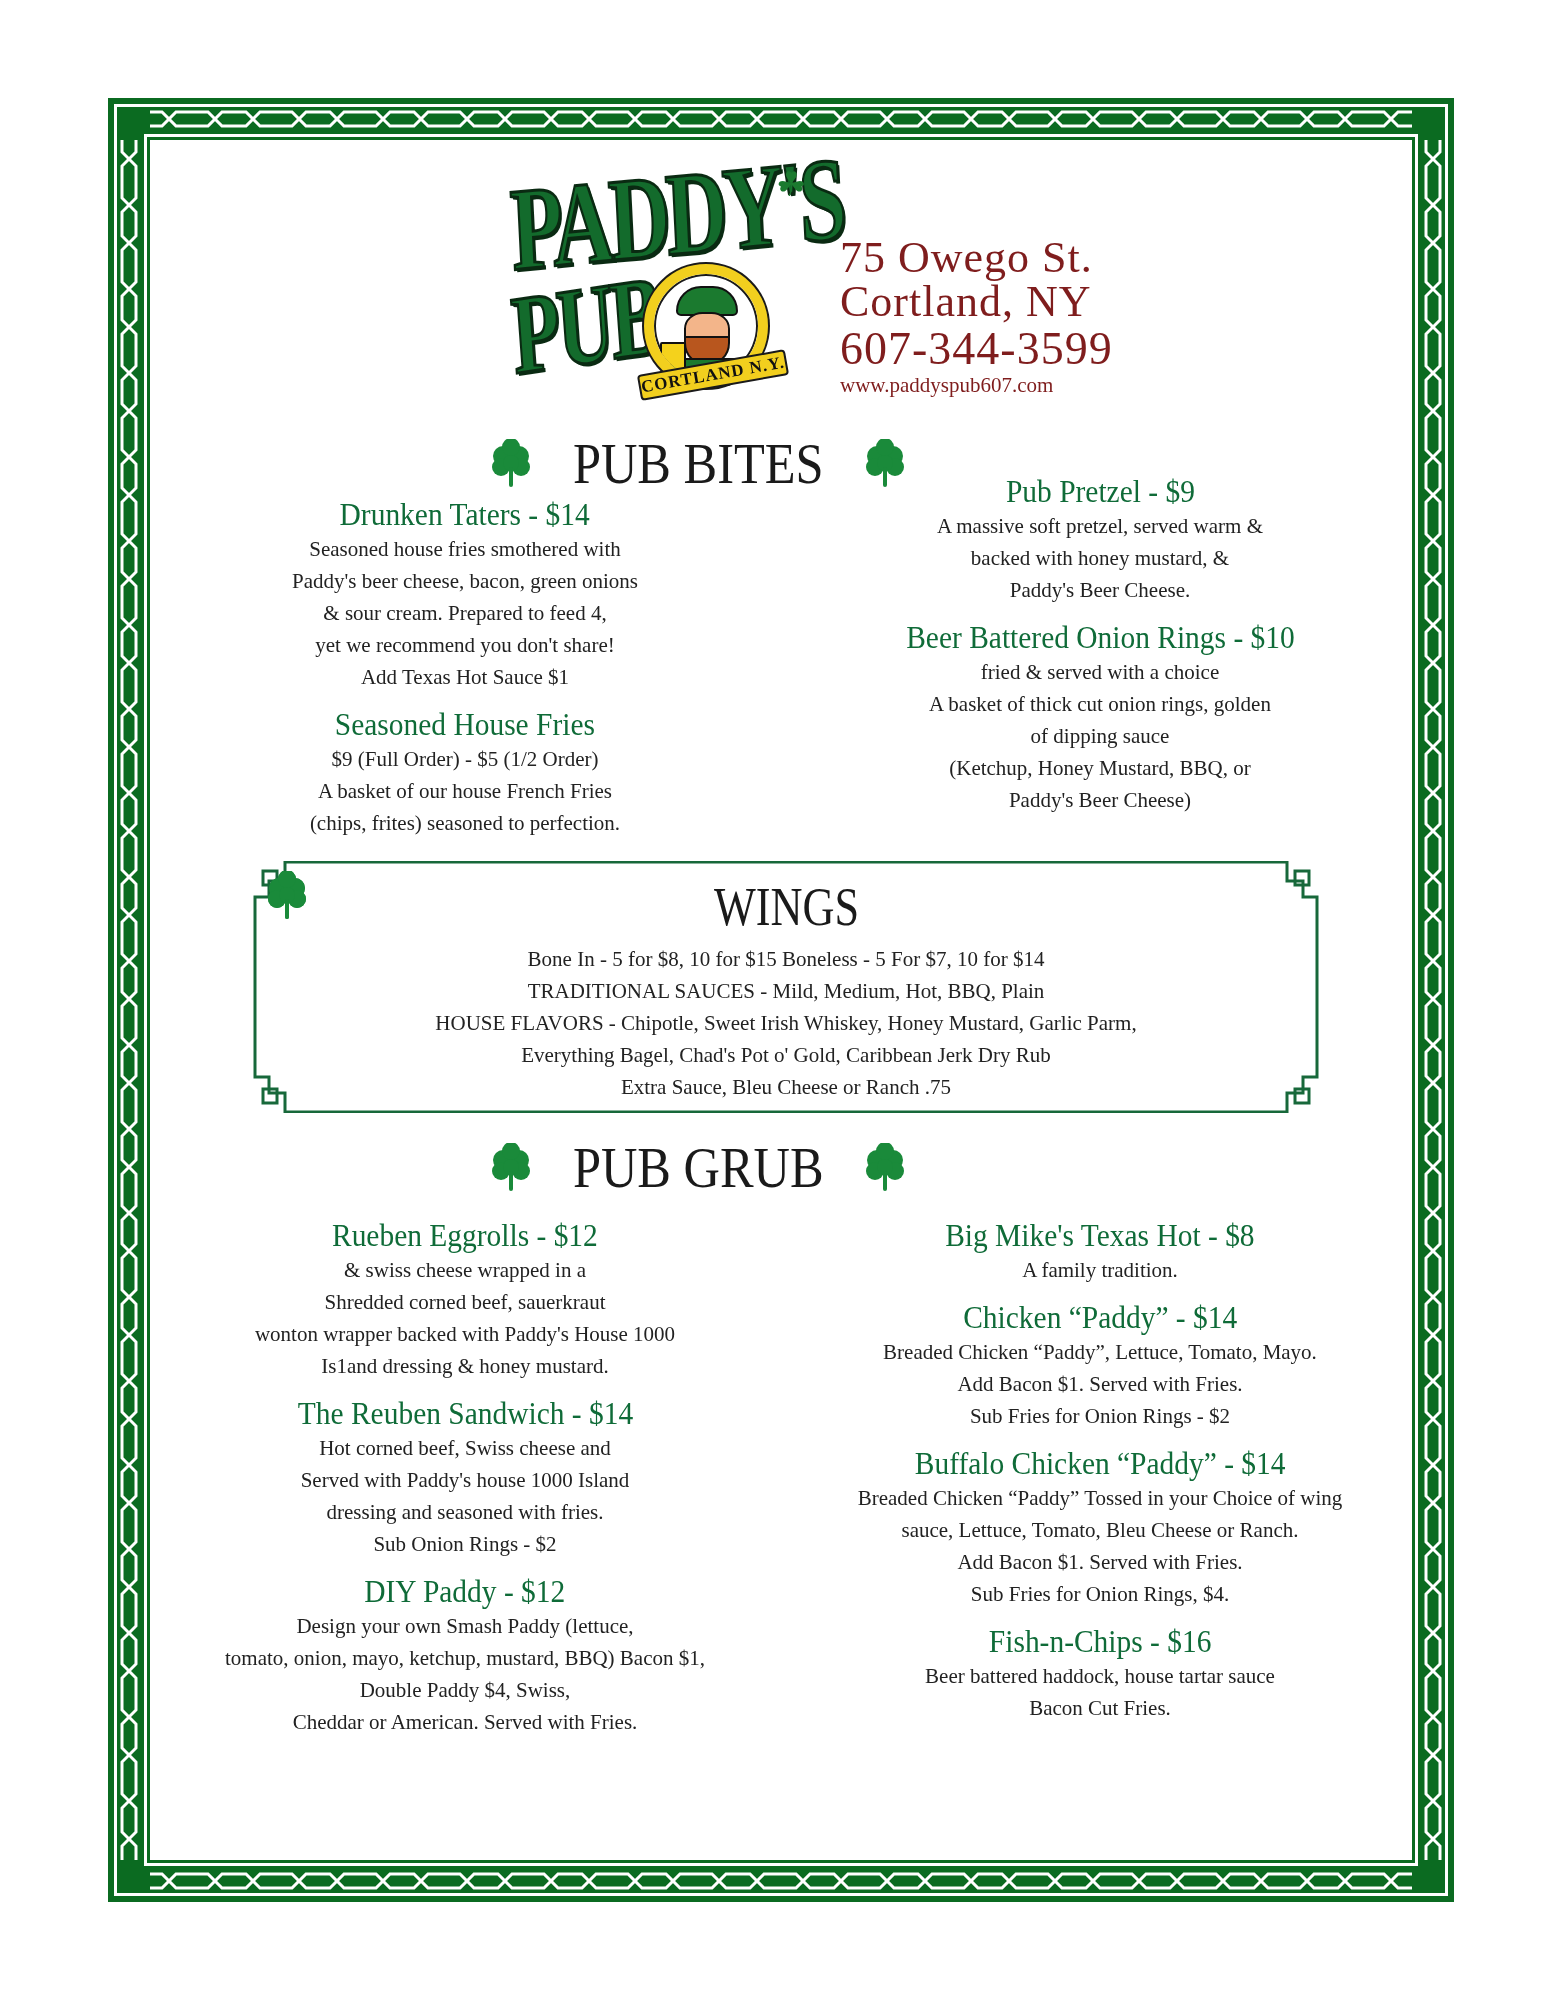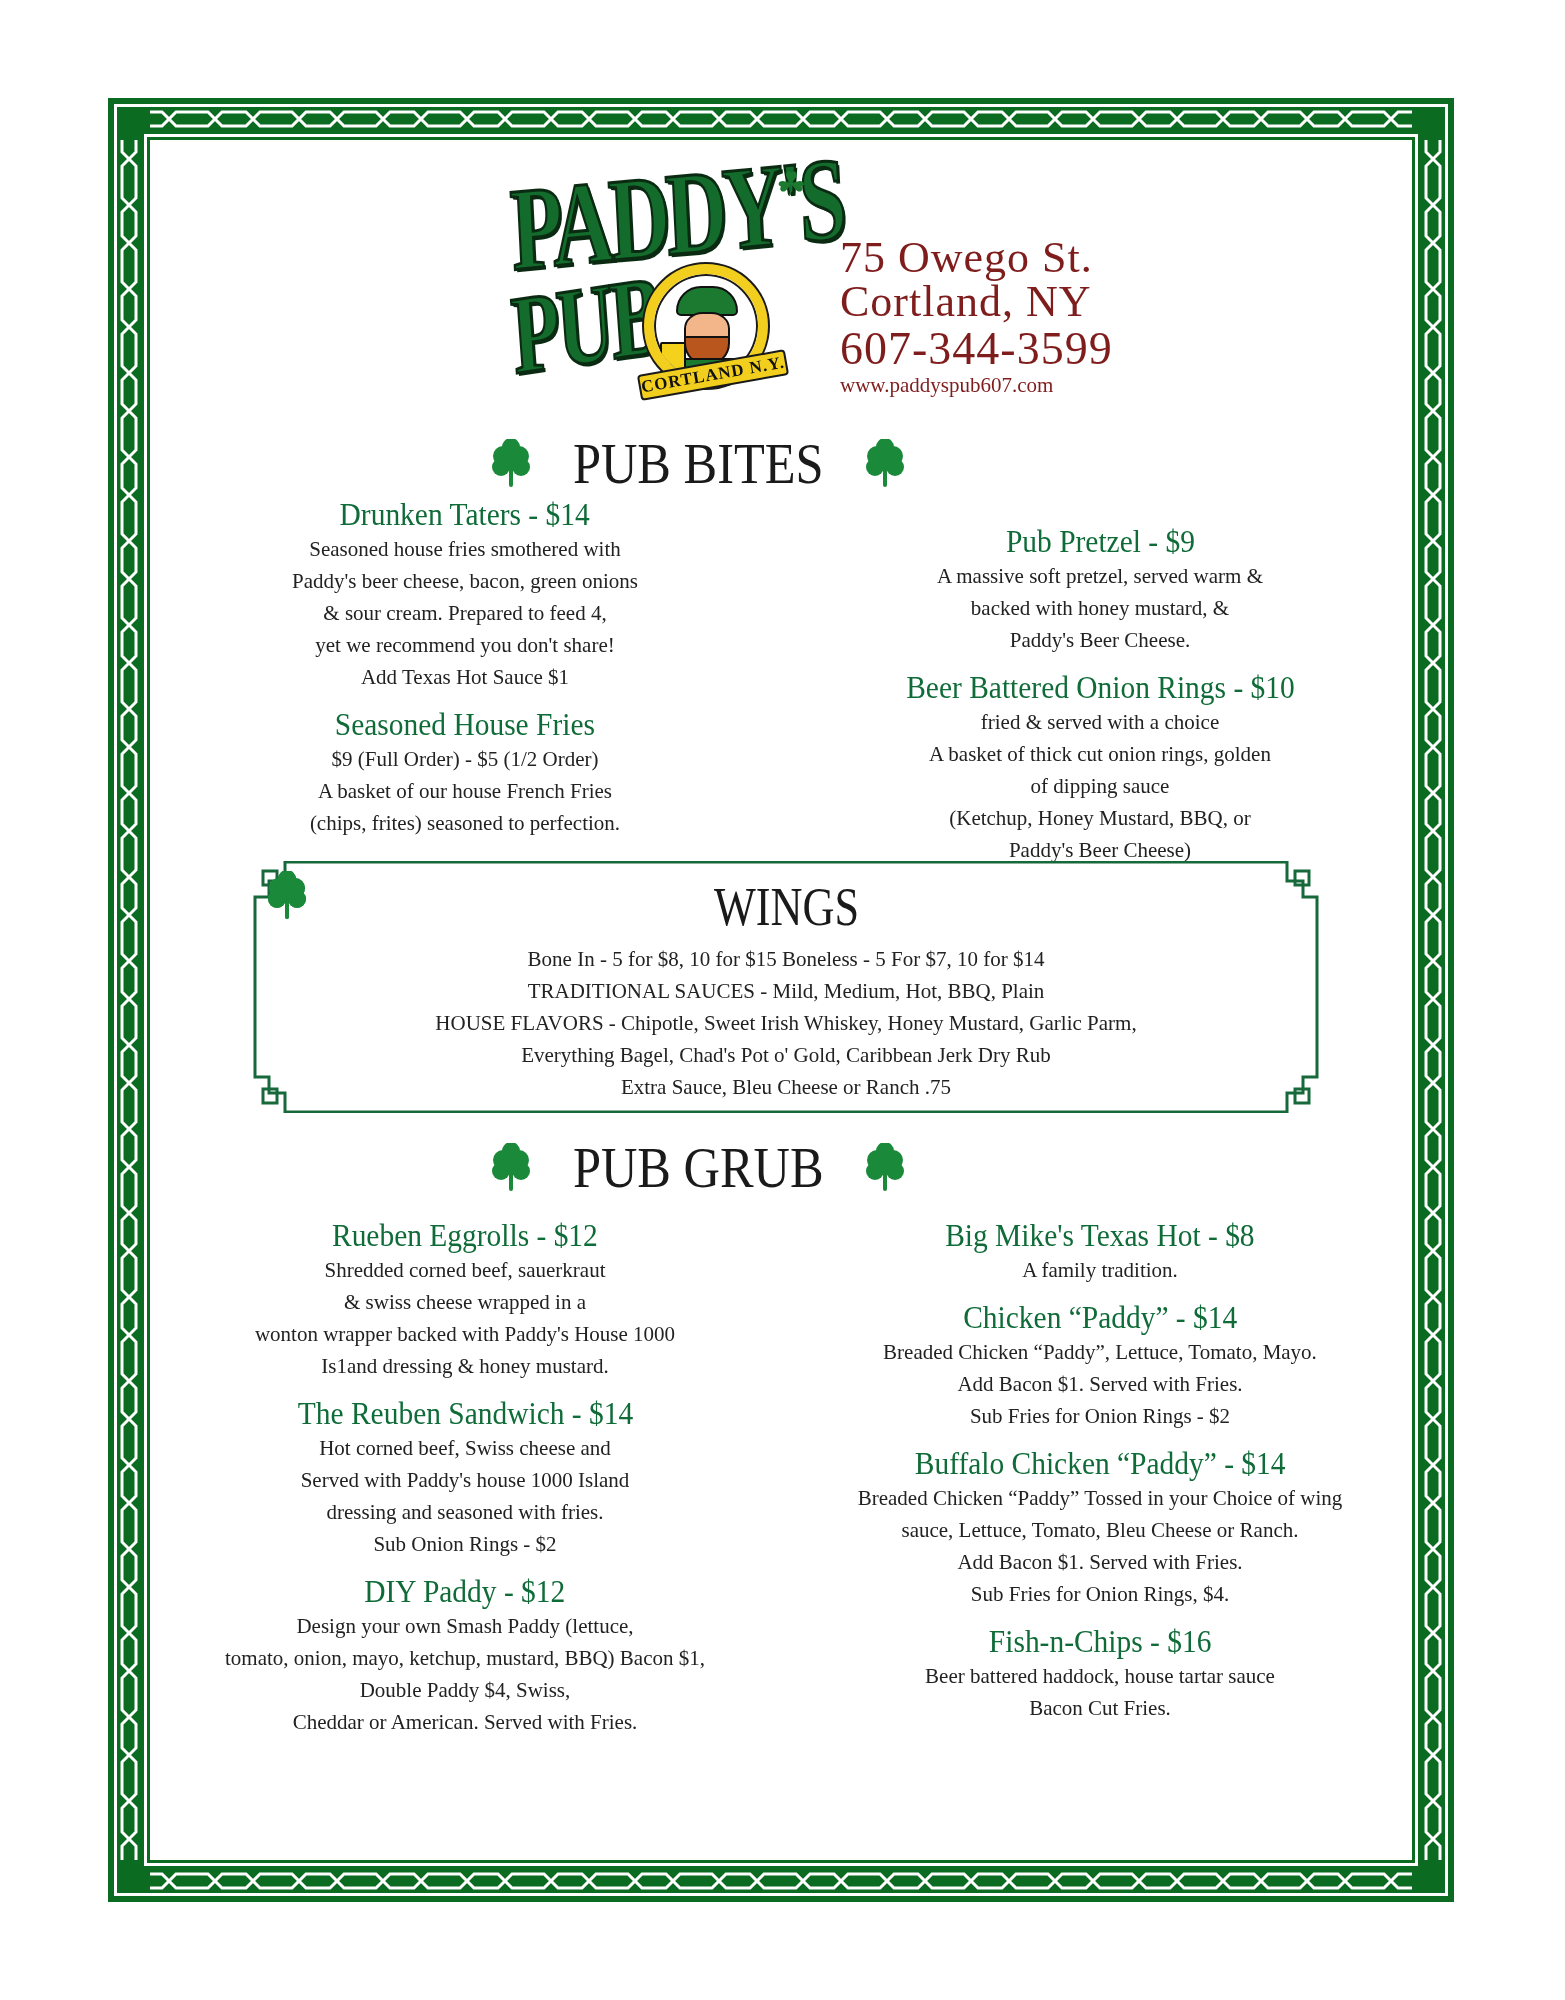--- a/index.html
+++ b/index.html
@@ -195,21 +195,21 @@
   <div class="item">
     <div class="item-name">Seasoned House Fries</div>
     <div class="item-desc">
       <div>$9 (Full Order) - $5 (1/2 Order)</div>
       <div>A basket of our house French Fries</div>
       <div>(chips, frites) seasoned to perfection.</div>
     </div>
   </div>
 </div>
 
-<div class="col" style="left:840px; top:524px; width:520px;">
+<div class="col" style="left:840px; top:474px; width:520px;">
   <div class="item">
     <div class="item-name">Pub Pretzel - $9</div>
     <div class="item-desc">
       <div>A massive soft pretzel, served warm &amp;</div>
       <div>backed with  honey mustard, &amp;</div>
       <div>Paddy's Beer Cheese.</div>
     </div>
   </div>
   <div class="item">
     <div class="item-name">Beer Battered Onion Rings - $10</div>
@@ -294,22 +294,22 @@
         <circle cx="24" cy="24" r="8"></circle>
         <rect x="22" y="28" width="4" height="20" rx="2"></rect>
       </g>
     </svg>
 </div>
 
 <div class="col" style="left:150px; top:1218px; width:630px;">
   <div class="item">
     <div class="item-name">Rueben Eggrolls - $12</div>
     <div class="item-desc">
+      <div>&amp; swiss cheese wrapped in a</div>
       <div>Shredded corned beef, sauerkraut</div>
-      <div>&amp; swiss cheese wrapped in a</div>
       <div>wonton wrapper backed with Paddy's House 1000</div>
       <div>Is1and  dressing &amp; honey mustard.</div>
     </div>
   </div>
   <div class="item">
     <div class="item-name">The Reuben Sandwich - $14</div>
     <div class="item-desc">
       <div>Hot corned beef, Swiss cheese and</div>
       <div>Served with Paddy's house 1000 Island</div>
       <div>dressing and seasoned with fries.</div>

